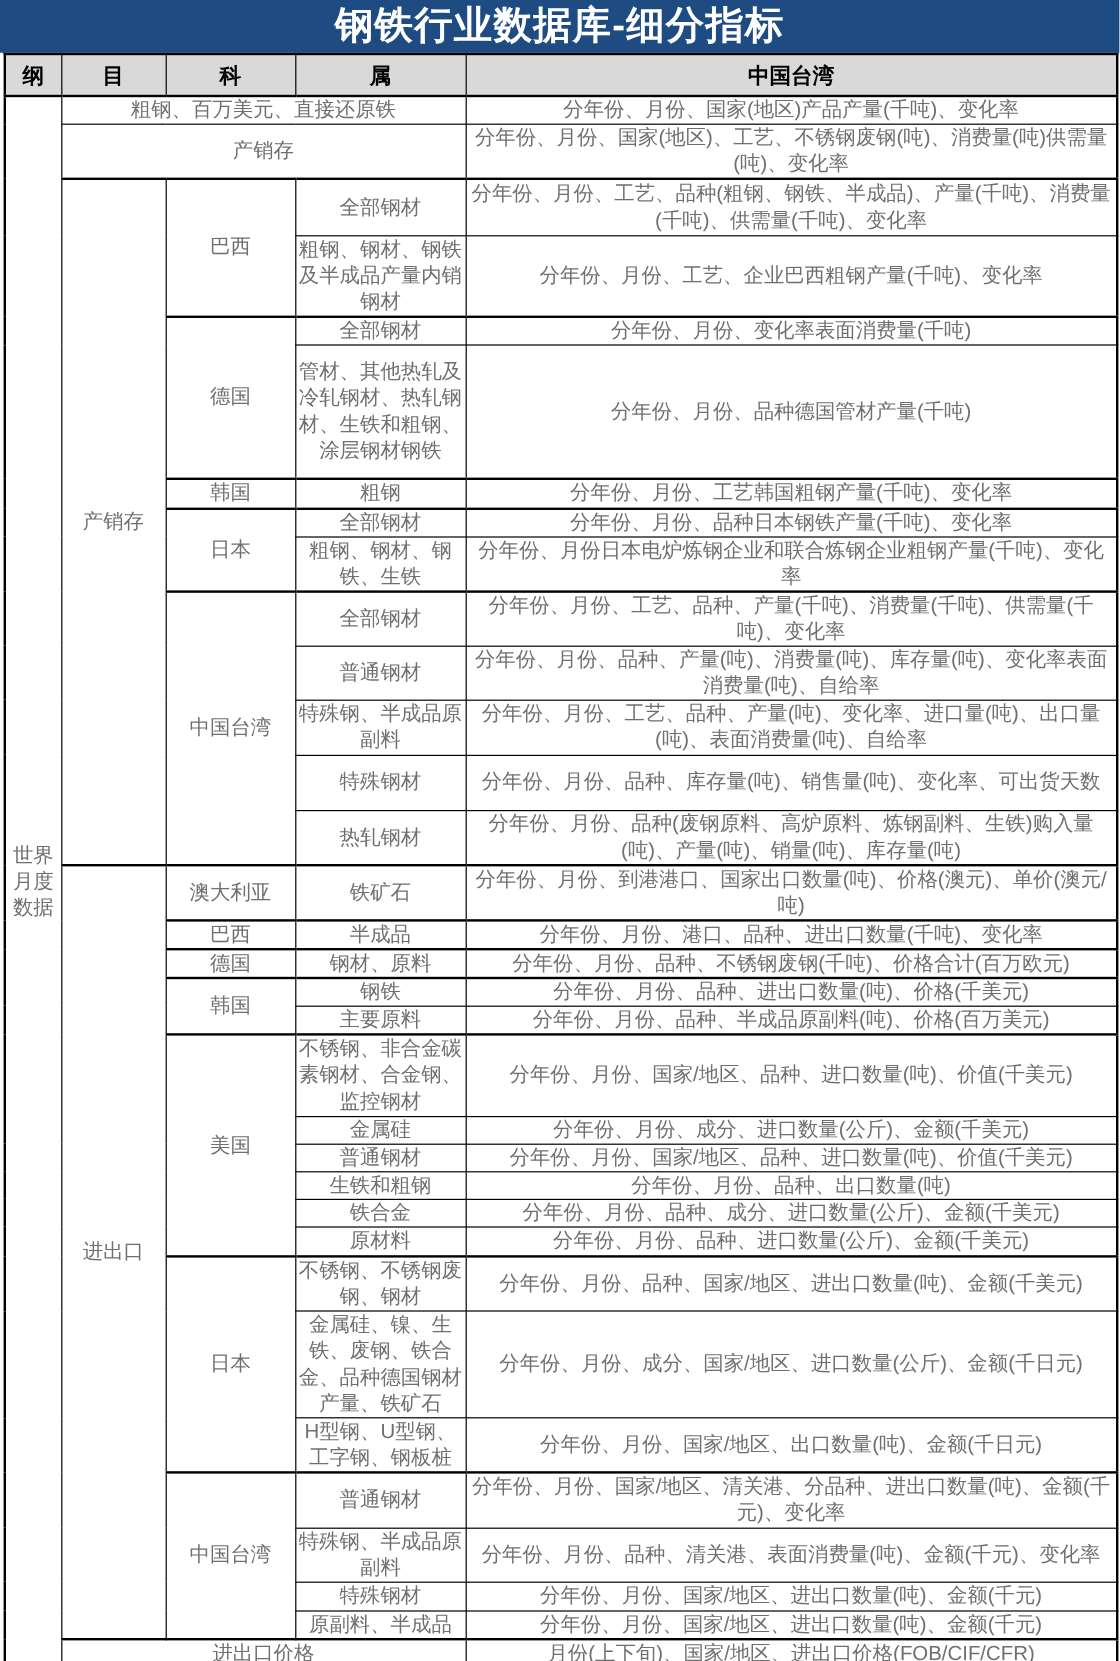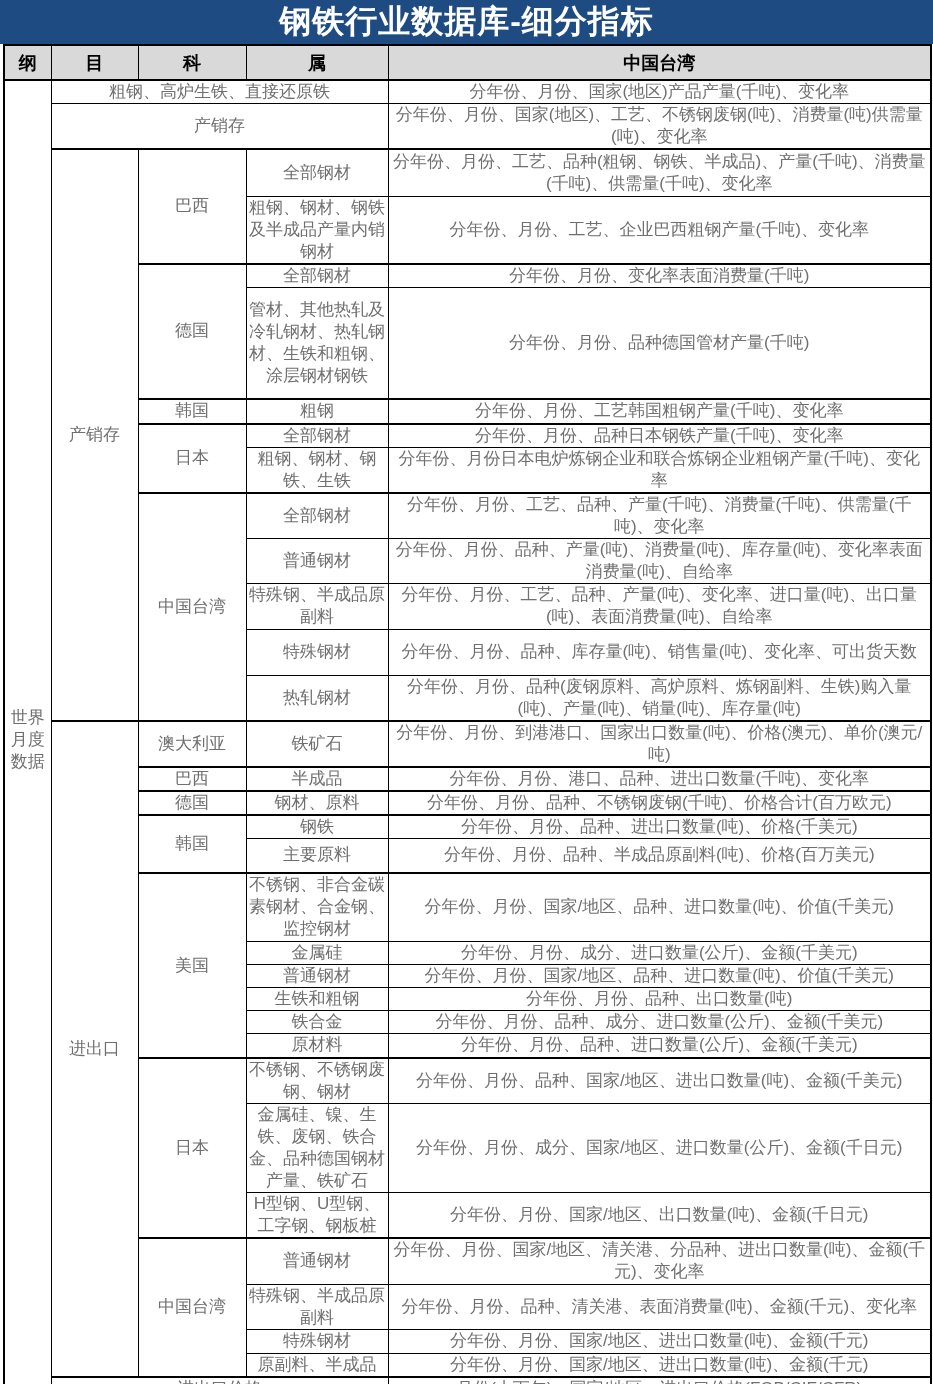--- a/index.html
+++ b/index.html
@@ -70,21 +70,21 @@
         <th>纲</th>
         <th>目</th>
         <th>科</th>
         <th>属</th>
         <th>中国台湾</th>
       </tr>
     </thead>
     <tbody>
       <tr style="height:23px">
         <td class="gang" rowspan="33">世界月度数据</td>
-        <td colspan="3">粗钢、高炉生铁、直接还原铁</td>
+        <td colspan="3">粗钢、百万美元、直接还原铁</td>
         <td>分年份、月份、国家(地区)产品产量(千吨)、变化率</td>
       </tr>
       <tr style="height:45px">
         <td colspan="3">产销存</td>
         <td>分年份、月份、国家(地区)、工艺、不锈钢废钢(吨)、消费量(吨)供需量(吨)、变化率</td>
       </tr>
       <tr class="gt" style="height:47px">
         <td rowspan="12">产销存</td>
         <td rowspan="2">巴西</td>
         <td>全部钢材</td>
@@ -152,21 +152,21 @@
       <tr class="gt" style="height:23px">
         <td>德国</td>
         <td>钢材、原料</td>
         <td>分年份、月份、品种、不锈钢废钢(千吨)、价格合计(百万欧元)</td>
       </tr>
       <tr class="gt" style="height:22px">
         <td rowspan="2">韩国</td>
         <td>钢铁</td>
         <td>分年份、月份、品种、进出口数量(吨)、价格(千美元)</td>
       </tr>
-      <tr style="height:35px">
+      <tr style="height:24px">
         <td>主要原料</td>
         <td>分年份、月份、品种、半成品原副料(吨)、价格(百万美元)</td>
       </tr>
       <tr class="gt" style="height:68px">
         <td rowspan="6">美国</td>
         <td>不锈钢、非合金碳素钢材、合金钢、监控钢材</td>
         <td>分年份、月份、国家/地区、品种、进口数量(吨)、价值(千美元)</td>
       </tr>
       <tr style="height:22px">
         <td>金属硅</td>

